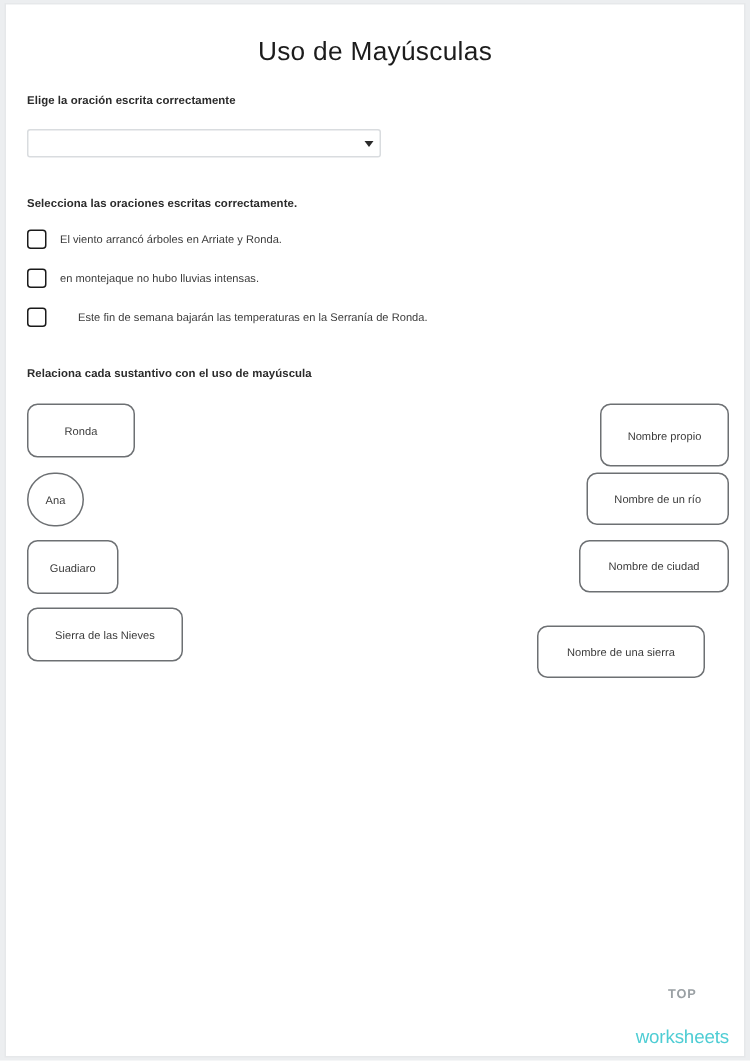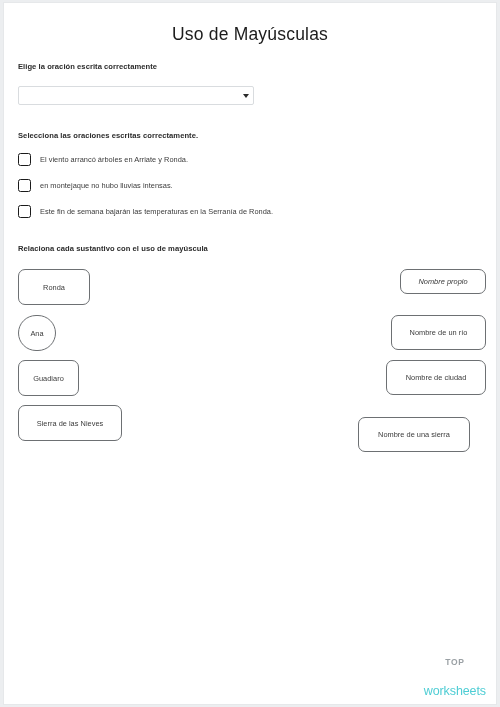--- a/index.html
+++ b/index.html
@@ -173,33 +173,33 @@
   <div class="checkbox-row" style="top:176px;">
     <span class="checkbox-box"></span>
     <span class="checkbox-label">en montejaque no hubo lluvias intensas.</span>
   </div>
 
   <div class="checkbox-row" style="top:150px;">
     <span class="checkbox-box"></span>
     <span class="checkbox-label">El viento arrancó árboles en Arriate y Ronda.</span>
   </div>
 
-  <div class="checkbox-row" style="top:202px;">
+  <div class="checkbox-row" style="top:202px;gap:12px;">
     <span class="checkbox-box"></span>
     <span class="checkbox-label">Este fin de semana bajarán las temperaturas en la Serranía de Ronda.</span>
   </div>
 
   <div class="instruction" id="instruction-3">Relaciona cada sustantivo con el uso de mayúscula</div>
 
   <div class="match-box" style="left:14px;  top:266px; width:72px;  height:36px;">Ronda</div>
   <div class="match-box" style="left:14px;  top:312px; width:38px;  height:36px;border-radius:18px;">Ana</div>
   <div class="match-box" style="left:14px;  top:357px; width:61px;  height:36px;">Guadiaro</div>
   <div class="match-box" style="left:14px;  top:402px; width:104px; height:36px;">Sierra de las Nieves</div>
 
-  <div class="match-box" style="left:396px; top:266px; width:86px;  height:25px;font-style:italic;">Nombre propio</div>
+  <div class="match-box" style="left:396px; top:266px; width:86px;  height:42px;">Nombre propio</div>
   <div class="match-box" style="left:387px; top:312px; width:95px;  height:35px;">Nombre de un río</div>
   <div class="match-box" style="left:382px; top:357px; width:100px; height:35px;">Nombre de ciudad</div>
   <div class="match-box" style="left:354px; top:402px; width:112px; height:35px;margin-top:12px;">Nombre de una sierra</div>
 
   <div id="footer-logo">
     <span id="logo-top" style="color: rgb(154, 160, 164); margin-top: 25px;">TOP</span>
     <span id="logo-worksheets" style="color: rgb(78, 205, 212);">worksheets</span>
   </div>
 
 </div>

